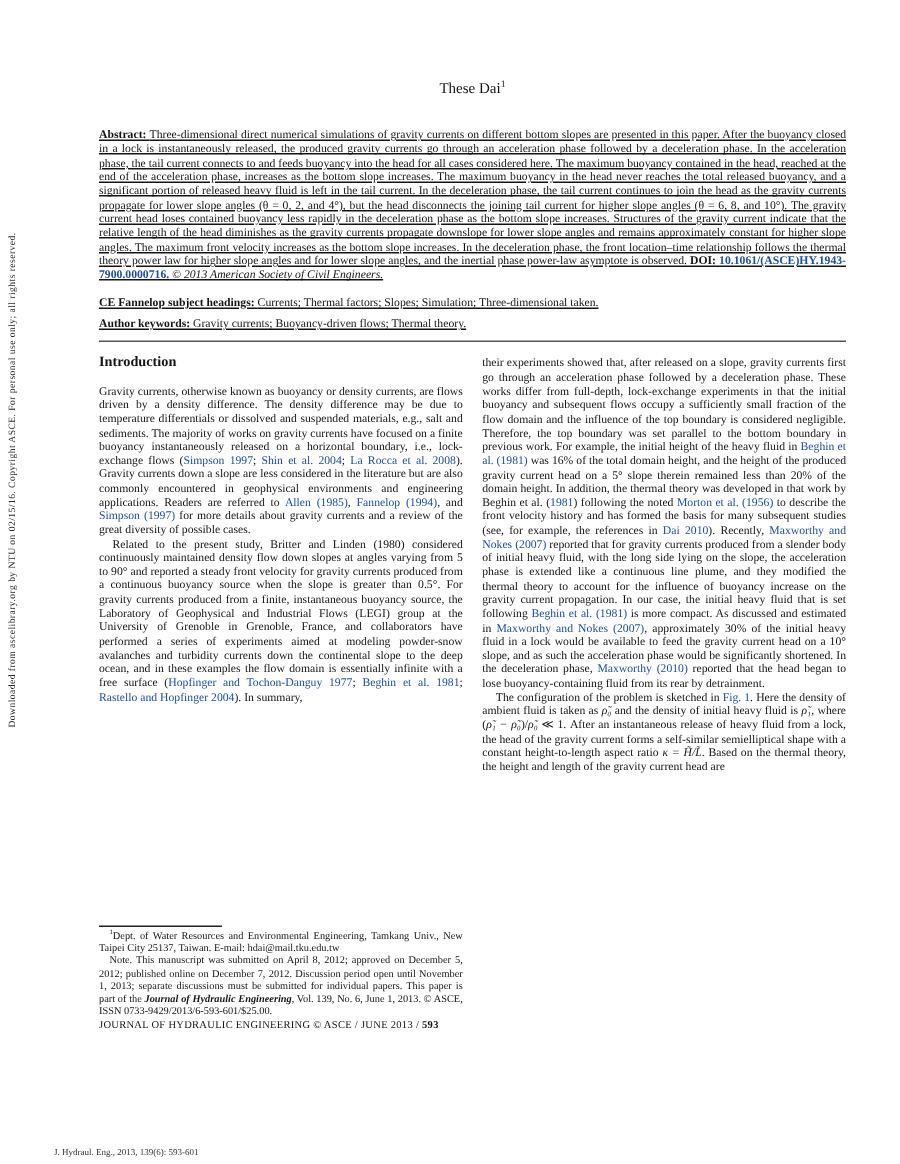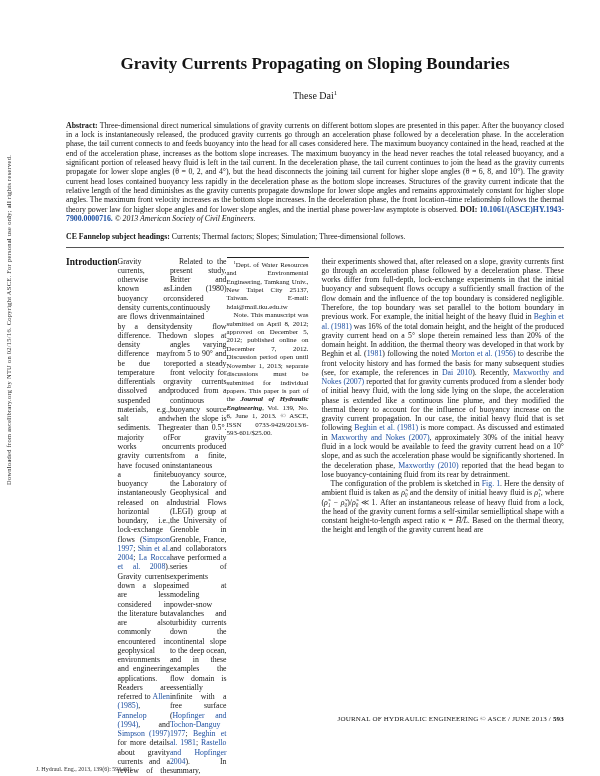--- a/index.html
+++ b/index.html
@@ -45,20 +45,21 @@
   .author-line {
     text-align: center;
     font-size: 10px;
     margin: 0 0 20px 0;
   }
   .abstract, .ce-line, .kw-line {
     font-size: 7.8px;
     line-height: 1.2;
     text-align: justify;
     margin: 0;
+    text-decoration: underline;
   }
   .abstract { margin-bottom: 9px; }
   .ce-line { margin-bottom: 5px; }
   .kw-line { margin-bottom: 7px; }
   .divider {
     border: none;
     border-top: 1px solid #555;
     margin: 0 0 9px 0;
   }
   .columns {
@@ -66,43 +67,42 @@
     gap: 13px;
     height: 442px;
   }
   .col {
     flex: 1 1 0;
     font-size: 7.8px;
     line-height: 1.19;
     text-align: justify;
     min-width: 0;
   }
-  .col-left { display: flex; flex-direction: row; }
+  .col-left { display: flex; flex-direction: column; }
   .section-heading {
     font-size: 9.5px;
     font-weight: bold;
     margin: 0 0 7px 0;
   }
   .col p { margin: 0; }
   .indent { text-indent: 9px; }
   .spacer { flex: 1 1 auto; }
   .footnote {
     font-size: 6.9px;
     line-height: 1.22;
     text-align: justify;
   }
   .fn-rule {
     width: 82px;
     border-top: 1px solid #222;
     margin-bottom: 3px;
   }
   .footnote p { margin: 0; text-indent: 7px; }
   .journal-footer {
-    margin-top: 16px;
-    text-align: right;
+    margin-top: 0;
     font-size: 7px;
     letter-spacing: 0.2px;
   }
   .bottom-citation {
     position: absolute;
     left: 36px;
     bottom: 4px;
     font-size: 6px;
     color: #333;
   }
@@ -110,28 +110,28 @@
 </style>
 </head>
 <body>
 
 <div class="page">
 
   <div class="sidebar-rotated">Downloaded from ascelibrary.org by NTU on 02/15/16. Copyright ASCE. For personal use only; all rights reserved.</div>
 
   <div class="content">
 
-    <h1 class="paper-title">Gravity Currents Propagating on Sloping Boundaries</h1>
 
     <div class="author-line"><span>These Dai</span><sup>1</sup></div>
 
     <p class="abstract"><span style="font-weight: bold;">Abstract: </span><span>Three-dimensional direct numerical simulations of gravity currents on different bottom slopes are presented in this paper. After the buoyancy closed in a lock is instantaneously released, the produced gravity currents go through an acceleration phase followed by a deceleration phase. In the acceleration phase, the tail current connects to and feeds buoyancy into the head for all cases considered here. The maximum buoyancy contained in the head, reached at the end of the acceleration phase, increases as the bottom slope increases. The maximum buoyancy in the head never reaches the total released buoyancy, and a significant portion of released heavy fluid is left in the tail current. In the deceleration phase, the tail current continues to join the head as the gravity currents propagate for lower slope angles (θ = 0, 2, and 4°), but the head disconnects the joining tail current for higher slope angles (θ = 6, 8, and 10°). The gravity current head loses contained buoyancy less rapidly in the deceleration phase as the bottom slope increases. Structures of the gravity current indicate that the relative length of the head diminishes as the gravity currents propagate downslope for lower slope angles and remains approximately constant for higher slope angles. The maximum front velocity increases as the bottom slope increases. In the deceleration phase, the front location–time relationship follows the thermal theory power law for higher slope angles and for lower slope angles, and the inertial phase power-law asymptote is observed. </span><span style="font-weight: bold;">DOI: </span><span style="font-weight: bold; color: rgb(29, 79, 161);">10.1061/(ASCE)HY.1943-7900.0000716.</span><span> </span><span style="font-style: italic;">© 2013 American Society of Civil Engineers.</span></p>
 
-    <p class="ce-line"><span style="font-weight: bold;">CE Fannelop subject headings: </span><span>Currents; Thermal factors; Slopes; Simulation; Three-dimensional follows.</span></p>
+    <p class="ce-line"><span style="font-weight: bold;">CE Fannelop subject headings: </span><span>Currents; Thermal factors; Slopes; Simulation; Three-dimensional taken.</span></p>
 
+    <p class="kw-line"><span style="font-weight: bold;">Author keywords: </span><span>Gravity currents; Buoyancy-driven flows; Thermal theory.</span></p>
 
     <hr class="divider">
 
     <div class="columns">
 
       <div class="col col-left">
         <h2 class="section-heading">Introduction</h2>
         <p><span>Gravity currents, otherwise known as buoyancy or density currents, are flows driven by a density difference. The density difference may be due to temperature differentials or dissolved and suspended materials, e.g., salt and sediments. The majority of works on gravity currents have focused on a finite buoyancy instantaneously released on a horizontal boundary, i.e., lock-exchange flows (</span><span style="color: rgb(29, 79, 161);">Simpson 1997</span><span>; </span><span style="color: rgb(29, 79, 161);">Shin et al. 2004</span><span>; </span><span style="color: rgb(29, 79, 161);">La Rocca et al. 2008</span><span>). Gravity currents down a slope are less considered in the literature but are also commonly encountered in geophysical environments and engineering applications. Readers are referred to </span><span style="color: rgb(29, 79, 161);">Allen (1985)</span><span>, </span><span style="color: rgb(29, 79, 161);">Fannelop (1994)</span><span>, and </span><span style="color: rgb(29, 79, 161);">Simpson (1997)</span><span> for more details about gravity currents and a review of the great diversity of possible cases.</span></p>
         <p class="indent"><span>Related to the present study, Britter and Linden (1980) considered continuously maintained density flow down slopes at angles varying from 5 to 90° and reported a steady front velocity for gravity currents produced from a continuous buoyancy source when the slope is greater than 0.5°. For gravity currents produced from a finite, instantaneous buoyancy source, the Laboratory of Geophysical and Industrial Flows (LEGI) group at the University of Grenoble in Grenoble, France, and collaborators have performed a series of experiments aimed at modeling powder-snow avalanches and turbidity currents down the continental slope to the deep ocean, and in these examples the flow domain is essentially infinite with a free surface (</span><span style="color: rgb(29, 79, 161);">Hopfinger and Tochon-Danguy 1977</span><span>; </span><span style="color: rgb(29, 79, 161);">Beghin et al. 1981</span><span>; </span><span style="color: rgb(29, 79, 161);">Rastello and Hopfinger 2004</span><span>). In summary,</span></p>
         <div class="spacer"></div>

